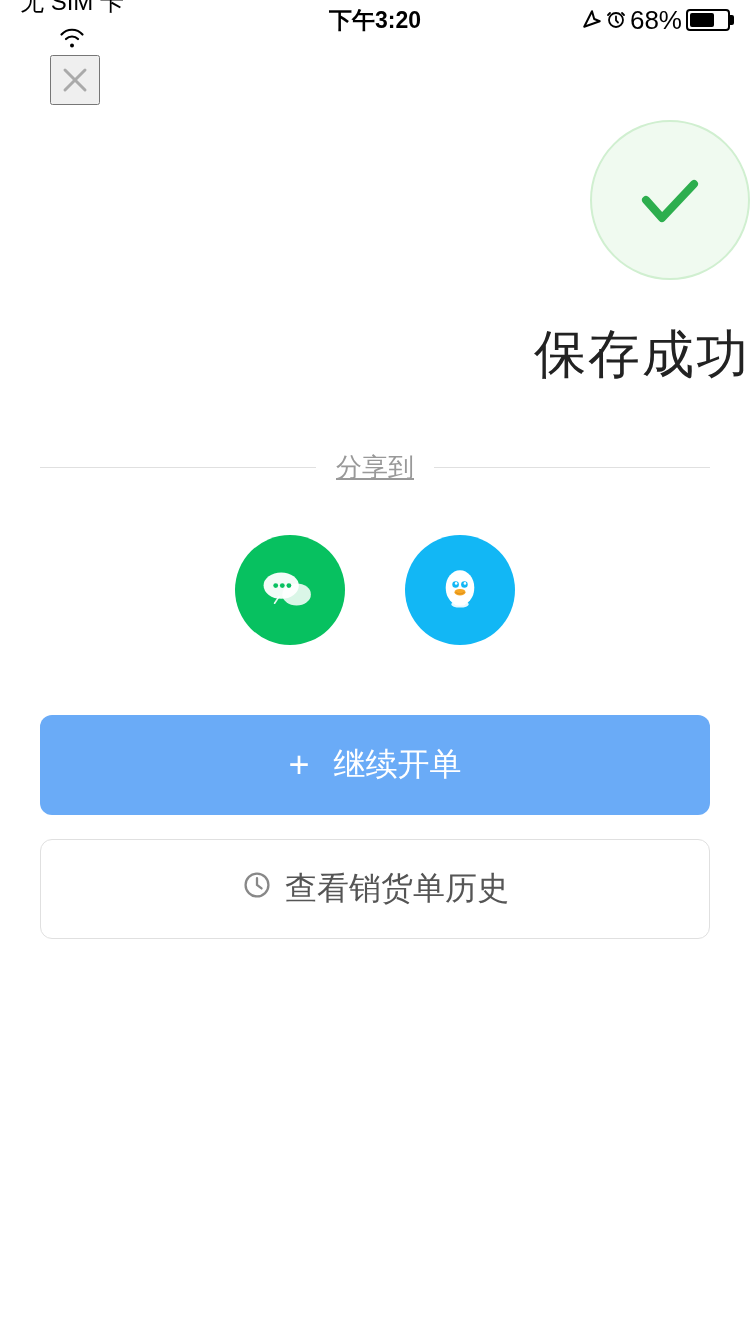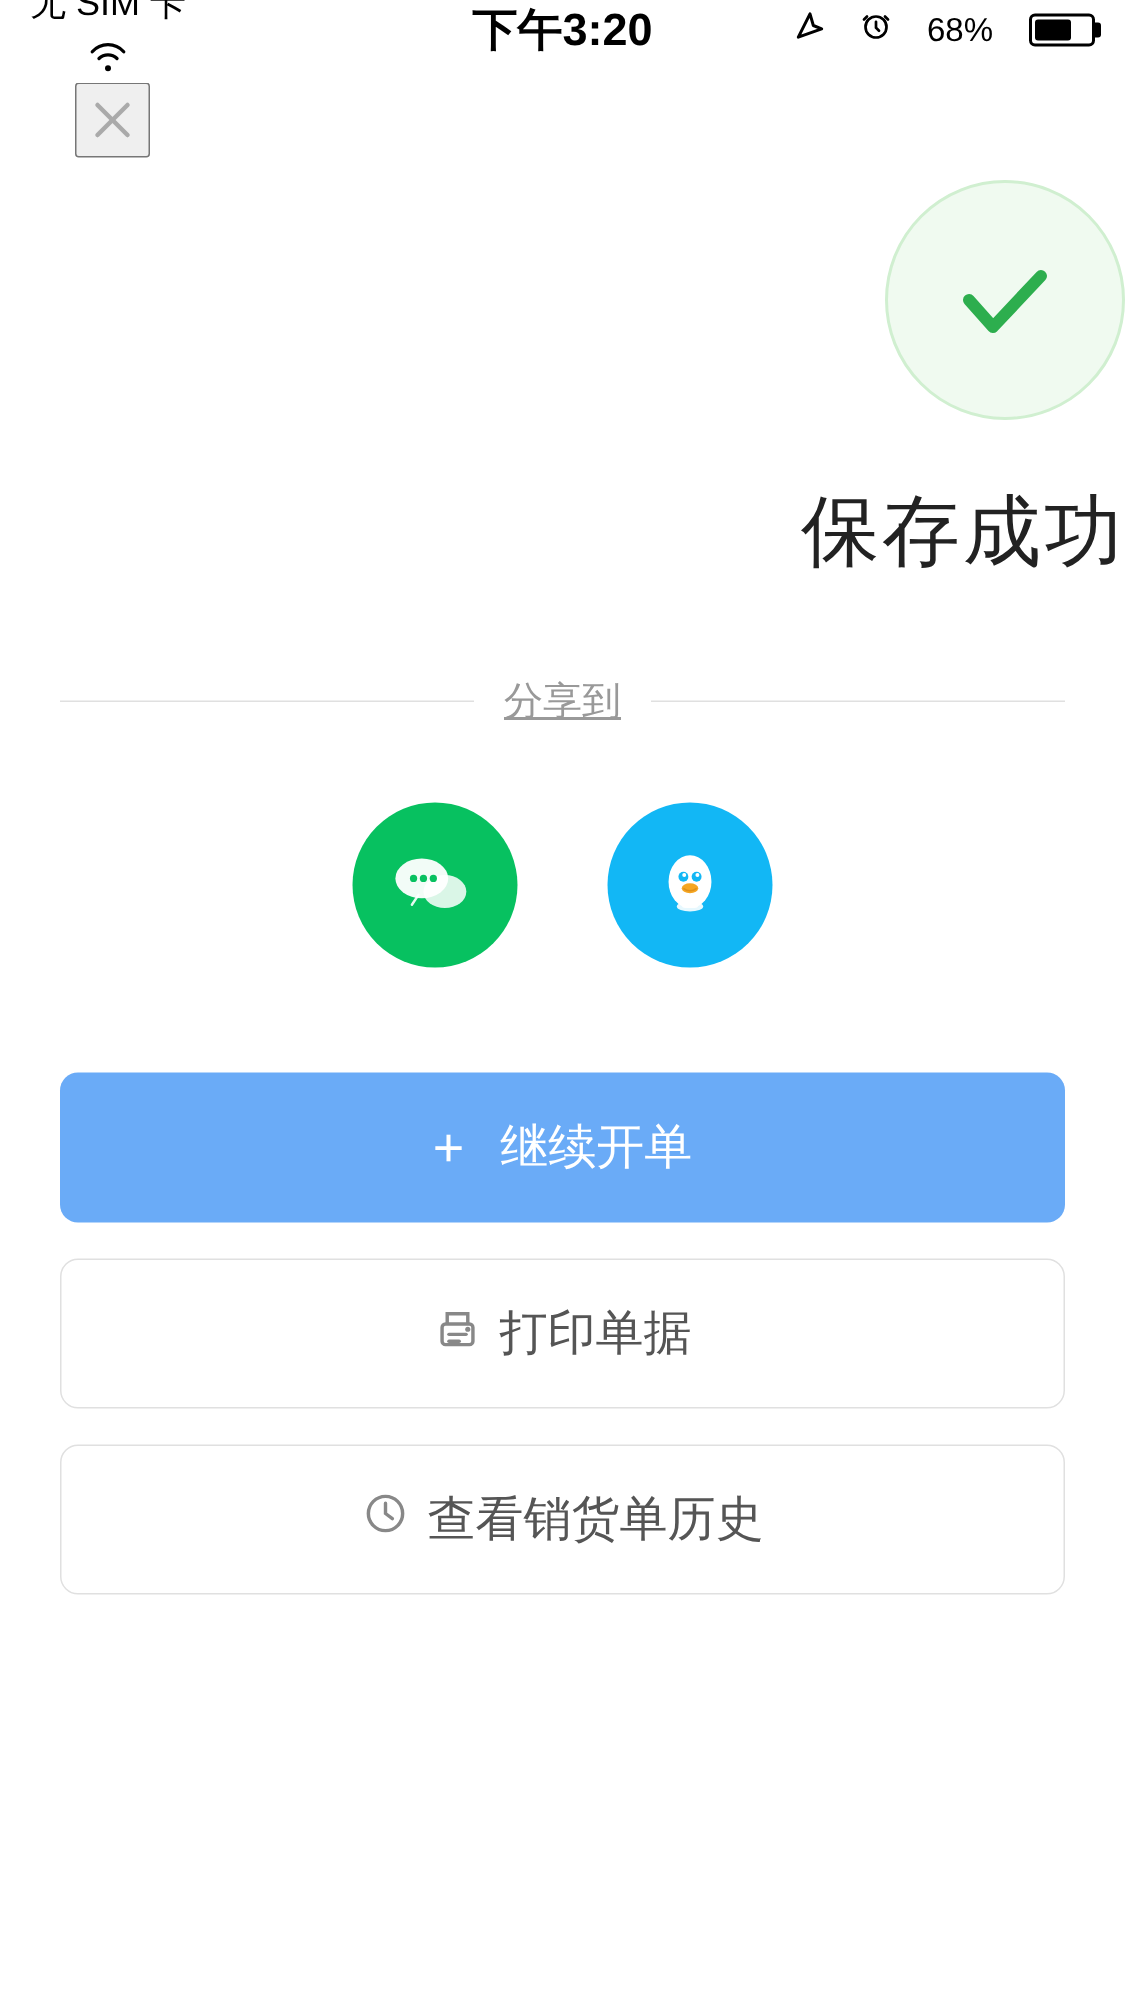--- a/index.html
+++ b/index.html
@@ -33,33 +33,33 @@
       display: flex;
       align-items: center;
       gap: 8px;
       font-size: 24px;
       font-weight: 500;
       color: #000;
       flex-direction: column;
     }
 
     .status-center {
-      font-size: 30px;
+      font-size: 23px;
       font-weight: 600;
       color: #000;
       position: absolute;
       left: 50%;
       transform: translateX(-50%);
     }
 
     .status-right {
       display: flex;
       align-items: center;
-      gap: 24px;
-      font-size: 22px;
+      gap: 4px;
+      font-size: 26px;
       color: #000;
     }
 
     .battery-container {
       display: flex;
       align-items: center;
       gap: 4px;
     }
 
     .battery-icon {
@@ -343,32 +343,20 @@
     </div>
   </div>
 
   <div class="action-buttons">
     <button class="btn-primary">
       <span class="plus-icon">+</span>
       <span></span>
       继续开单
     </button>
 
-    <button class="btn-secondary">
-      <span>
-        <svg viewBox="0 0 28 28" fill="none" xmlns="http://www.w3.org/2000/svg" style="width:32px;height:32px;">
-          <rect x="5" y="12" width="18" height="12" rx="2" stroke="#888" stroke-width="2" fill="none"></rect>
-          <path d="M8 12V6h12v6" stroke="#888" stroke-width="2" fill="none"></path>
-          <rect x="8" y="17" width="12" height="2" rx="1" fill="#888"></rect>
-          <rect x="8" y="21" width="8" height="2" rx="1" fill="#888"></rect>
-          <circle cx="20" cy="15" r="1.5" fill="#888"></circle>
-        </svg>
-      </span>
-      <span>打印单据</span>
-    </button>
 
     <button class="btn-secondary">
       <span>
         <svg viewBox="0 0 28 28" fill="none" xmlns="http://www.w3.org/2000/svg" style="width:32px;height:32px;">
           <circle cx="14" cy="14" r="10" stroke="#888" stroke-width="2" fill="none"></circle>
           <path d="M14 8v6l4 3" stroke="#888" stroke-width="2" stroke-linecap="round" fill="none"></path>
         </svg>
       </span>
       <span>查看销货单历史</span>
     </button>

